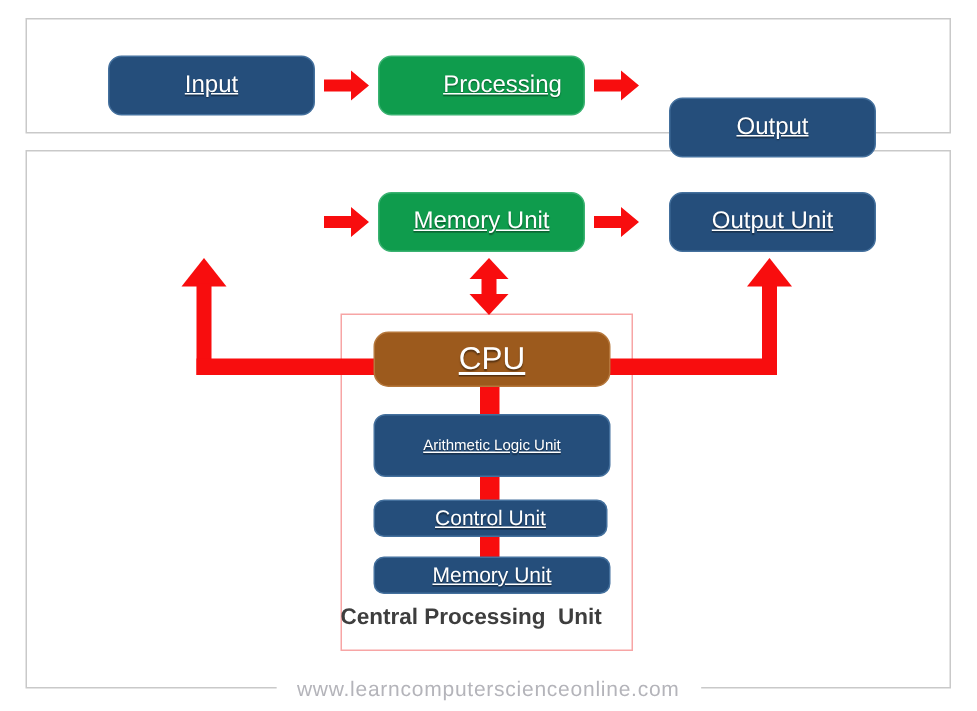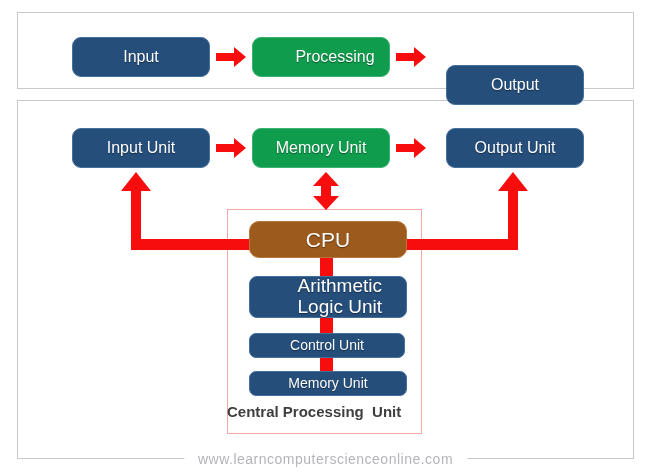--- a/index.html
+++ b/index.html
@@ -18,27 +18,28 @@
     box-sizing: border-box;
   }
   .panel-top  { left: 17px; top: 12px;  width: 617px; height: 77px; }
   .panel-main { left: 17px; top: 100px; width: 617px; height: 359px; }
 
   .node {
     position: absolute;
     display: flex;
     align-items: center;
     justify-content: center;
-    text-align: right;
+    text-align: left;
     color: #ffffff;
     font-size: 16px;
     text-shadow: 0 1px 1px rgba(0,0,0,0.45);
     border-radius: 9px;
     box-sizing: border-box;
     line-height: 1.1;
+    text-decoration: underline;
   }
   .node.blue  { background: #254e7b; border: 1px solid #44709d; }
   .node.green { background: #0f9c4d; border: 1px solid #3ab271; }
   .node.brown { background: #9c5a1d; border: 1px solid #b5773b; }
 
   .w138 { width: 138px; height: 40px; }
 
   
   .n-input      { left: 72px;  top: 37px; }
   .n-processing { left: 252px; top: 37px; padding-left: 28px; }
@@ -67,21 +68,21 @@
     background: transparent;
   }
 
   .connector-layer {
     position: absolute;
     left: 0; top: 0;
     width: 651px; height: 474px;
   }
 
   .n-cpu     { left: 249px; top: 221px; width: 158px; height: 37px; font-size: 21px; border-radius: 10px; }
-  .n-alu     { left: 249px; top: 276px; width: 158px; height: 42px; font-size: 19px; padding: 0 24px; border-radius: 8px; }
+  .n-alu     { left: 249px; top: 276px; width: 158px; height: 42px; font-size: 10px; padding: 0 24px; border-radius: 8px; }
   .n-control { left: 249px; top: 333px; width: 156px; height: 25px; font-size: 14px; border-radius: 7px; }
   .n-mem2    { left: 249px; top: 371px; width: 158px; height: 25px; font-size: 14px; border-radius: 7px; }
 
   .cpu-caption {
     position: absolute;
     left: 227px; top: 403px;
     width: 163px;
     text-align: center;
     color: #3e3e3e;
     font-size: 15px;
@@ -142,21 +143,20 @@
   <div class="node blue w138 n-input">Input</div>
   <svg class="arrow-right ar-1" viewBox="0 0 30 22" xmlns="http://www.w3.org/2000/svg">
     <polygon points="0,7 18,7 18,1 30,11 18,21 18,15 0,15" fill="#f80d0e"></polygon>
   </svg>
   <div class="node green w138 n-processing">Processing</div>
   <svg class="arrow-right ar-2" viewBox="0 0 30 22" xmlns="http://www.w3.org/2000/svg">
     <polygon points="0,7 18,7 18,1 30,11 18,21 18,15 0,15" fill="#f80d0e"></polygon>
   </svg>
   <div class="node blue w138 n-output">Output</div>
 
-  <div class="node blue w138 n-input-unit">Input Unit</div>
   <svg class="arrow-right ar-3" viewBox="0 0 30 22" xmlns="http://www.w3.org/2000/svg">
     <polygon points="0,7 18,7 18,1 30,11 18,21 18,15 0,15" fill="#f80d0e"></polygon>
   </svg>
   <div class="node green w138 n-memory-unit">Memory Unit</div>
   <svg class="arrow-right ar-4" viewBox="0 0 30 22" xmlns="http://www.w3.org/2000/svg">
     <polygon points="0,7 18,7 18,1 30,11 18,21 18,15 0,15" fill="#f80d0e"></polygon>
   </svg>
   <div class="node blue w138 n-output-unit">Output Unit</div>
 
   <div class="node brown n-cpu">CPU</div>

